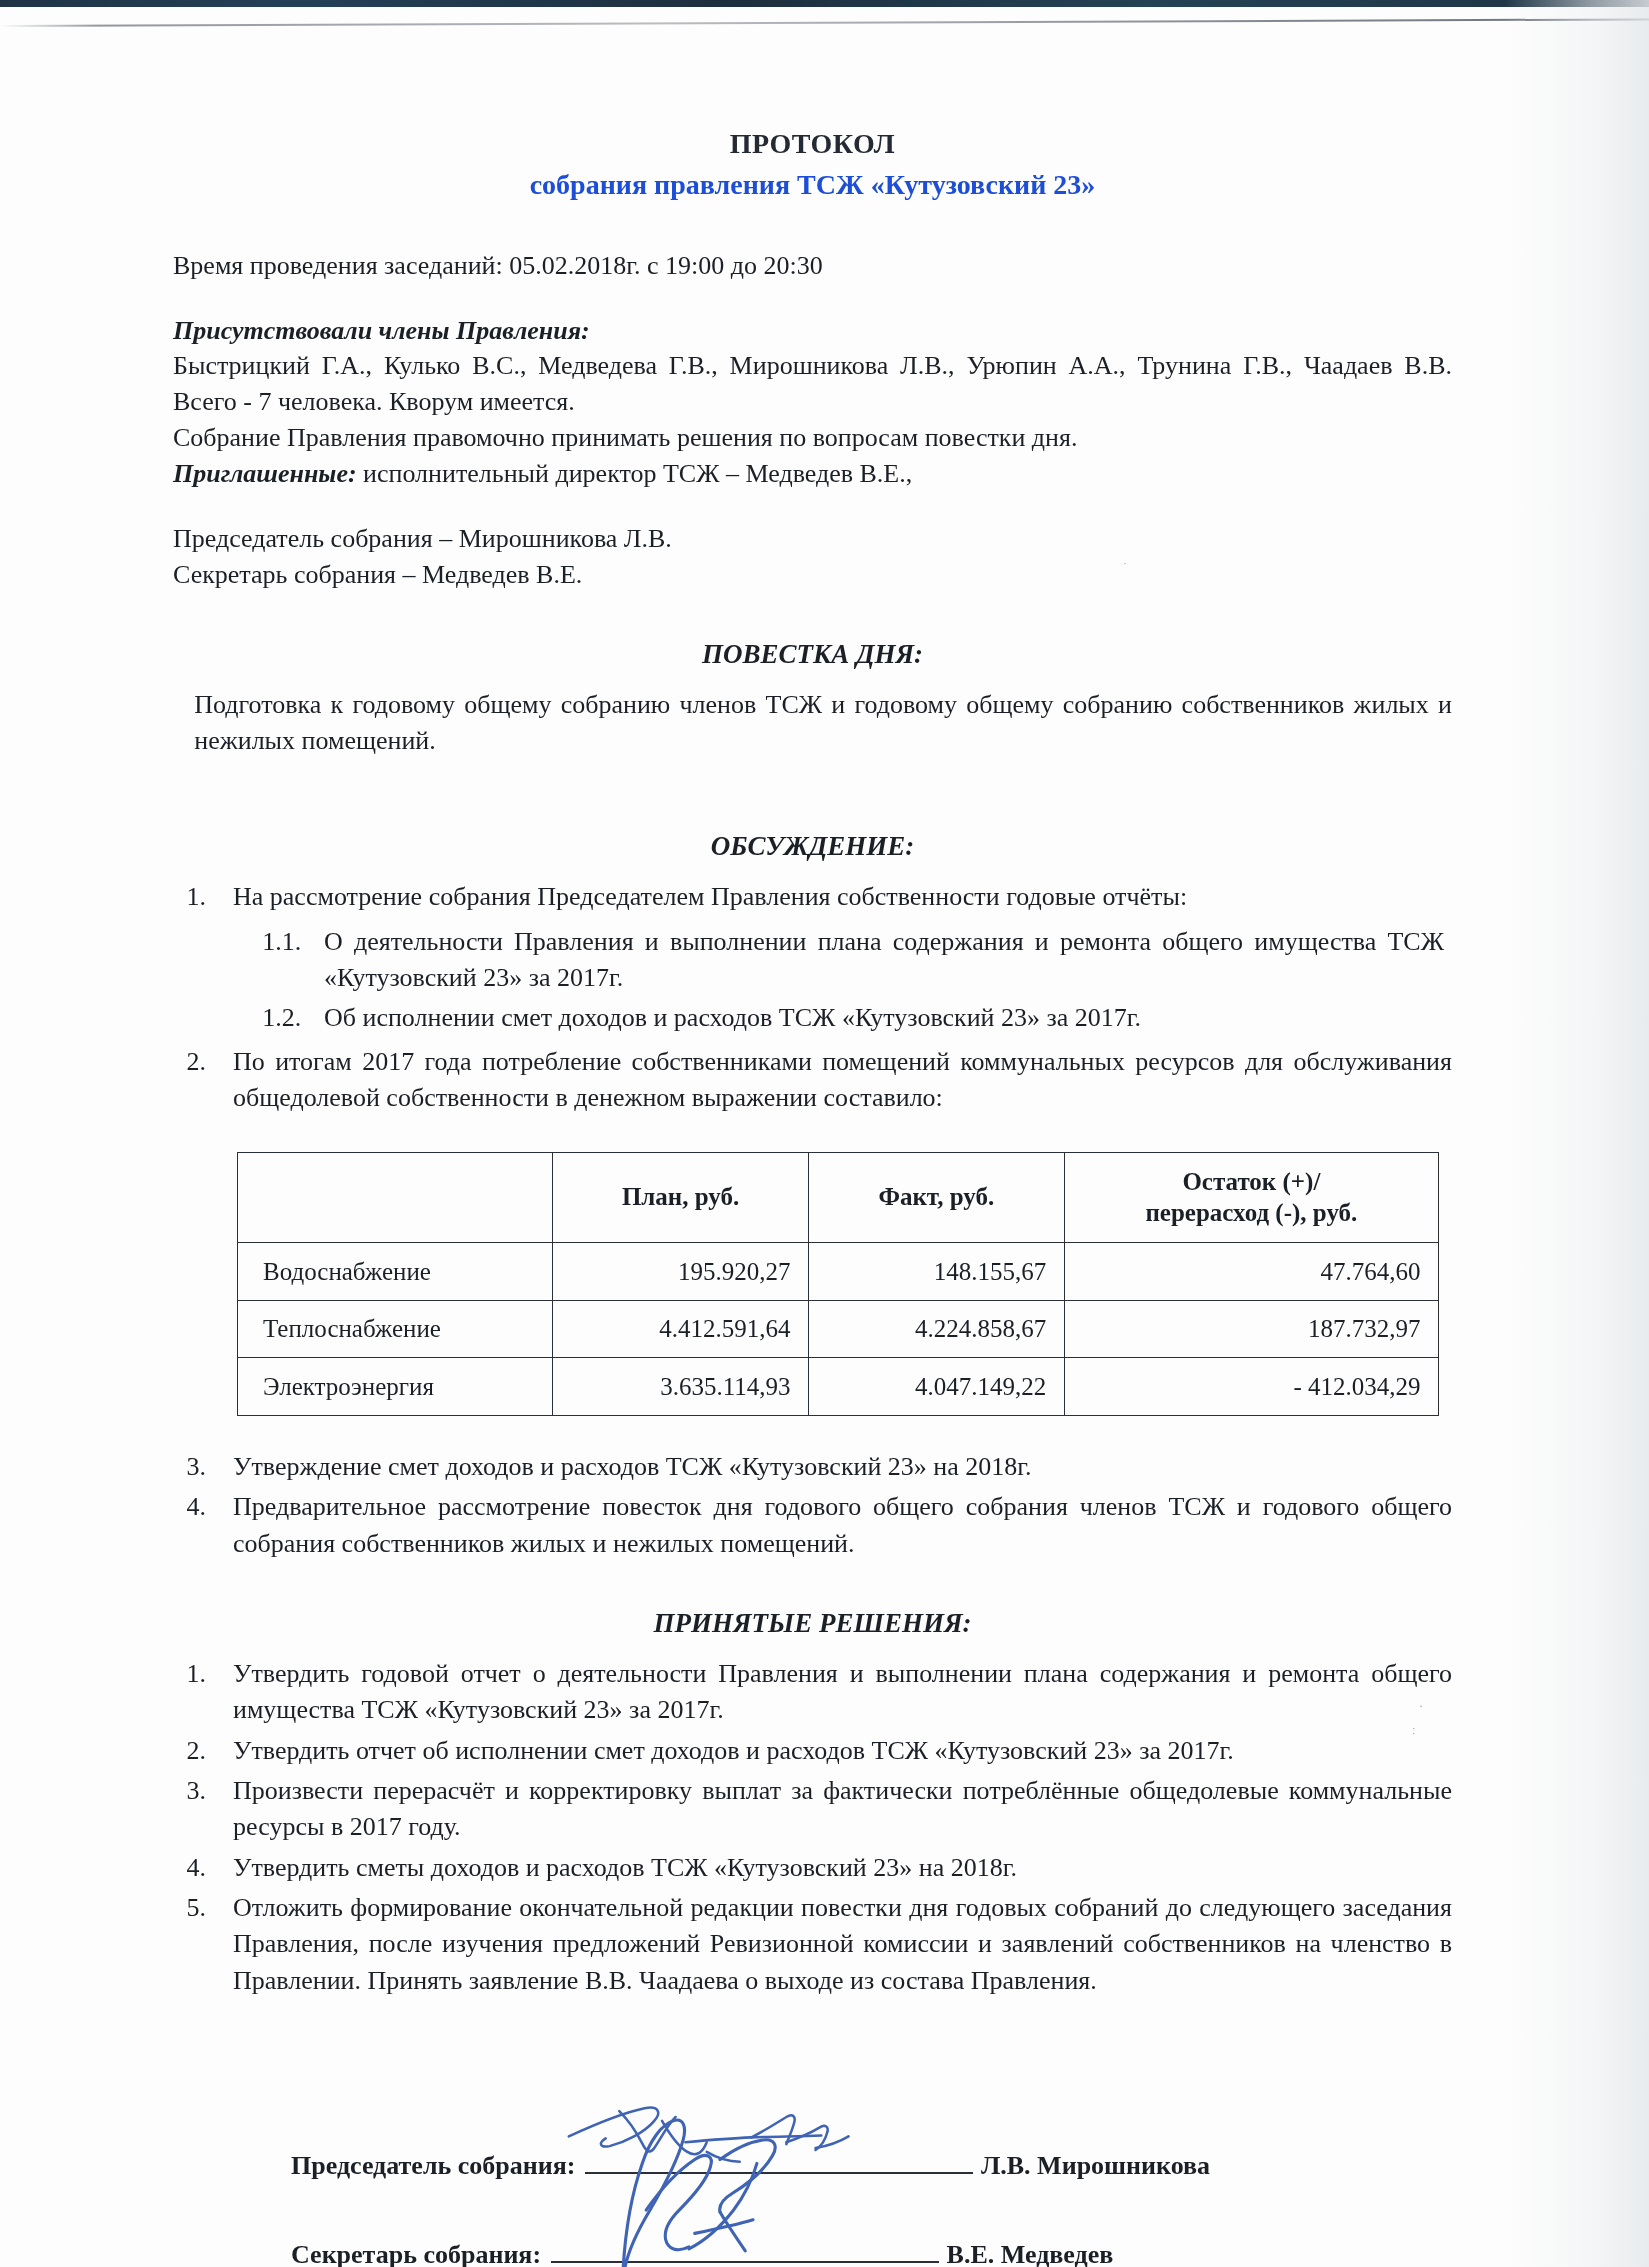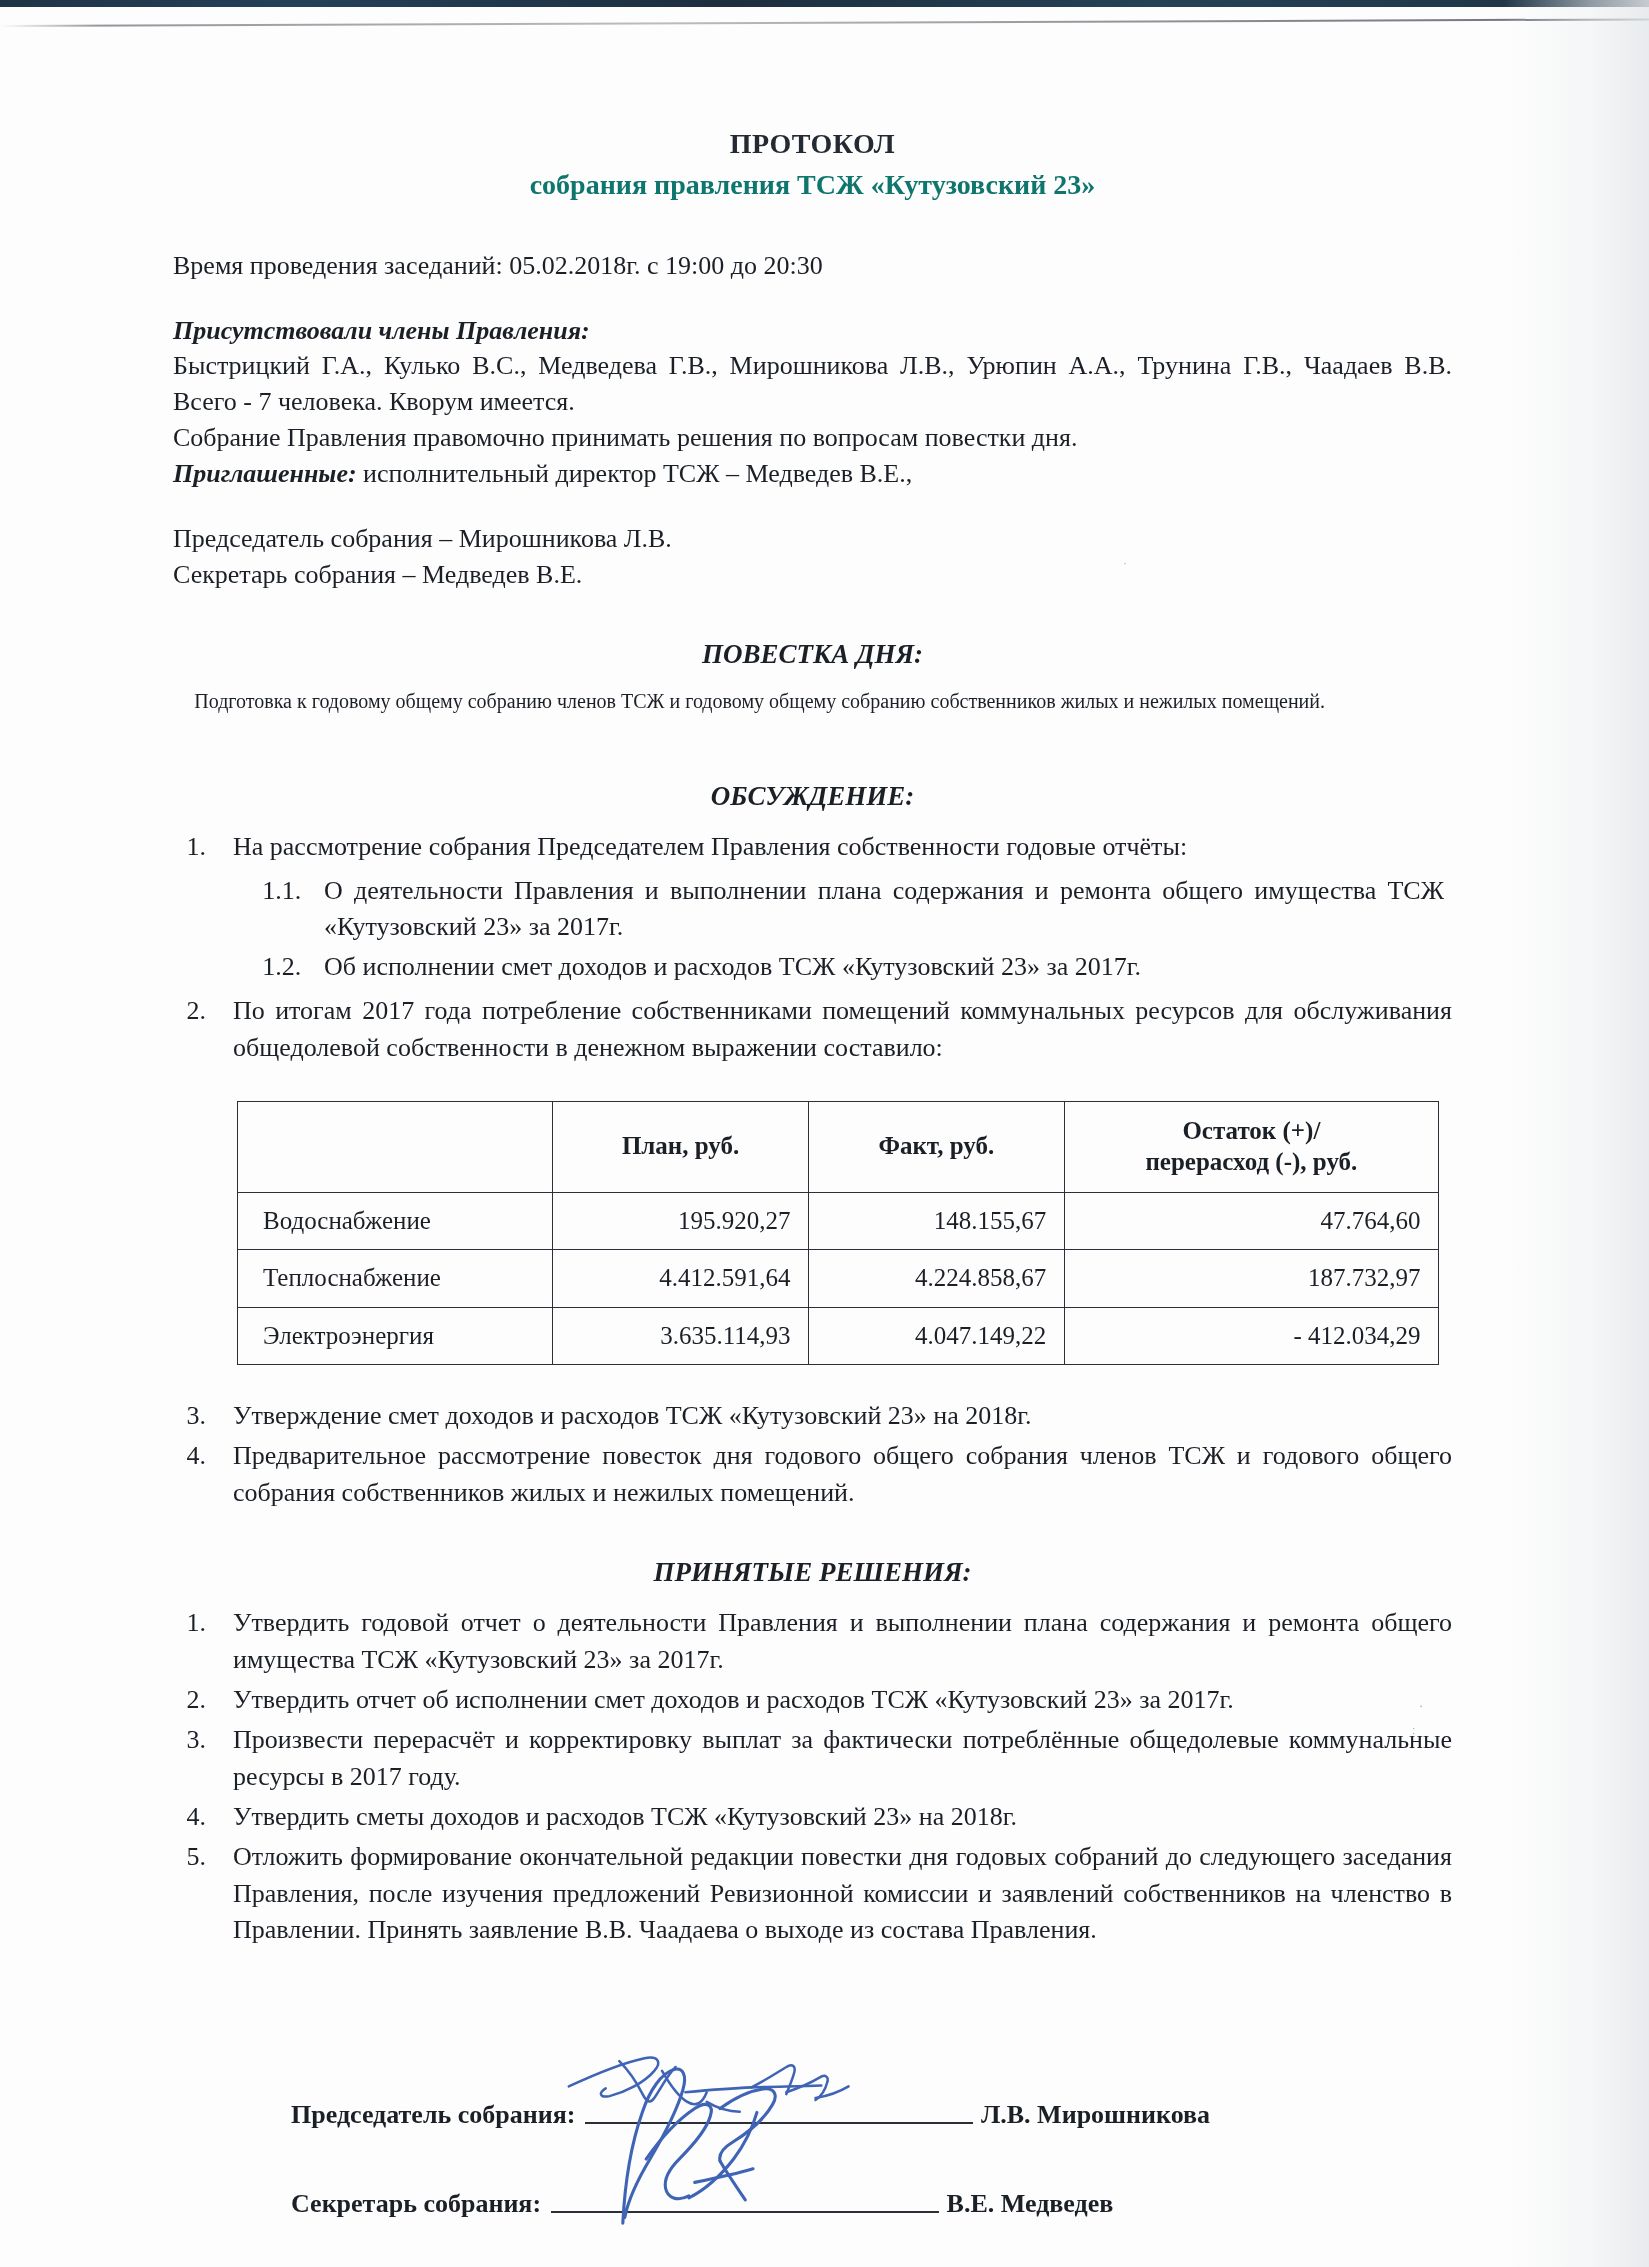--- a/index.html
+++ b/index.html
@@ -71,21 +71,21 @@
     margin: 0;
     padding-top: 128px;
     color: #242a33;
   }
   .doc-subtitle {
     text-align: center;
     font-weight: bold;
     font-size: 28px;
     margin: 0;
     padding-top: 8.7px;
-    color: #0f766e;
+    color: #1d4ed8;
   }
 
   p.line {
     font-size: 26px;
     line-height: 1.38;
     margin: 0;
   }
   .block-gap-lg { height: 47px; }
   .block-gap-md { height: 29px; }
 
@@ -138,21 +138,21 @@
     text-align: justify;
   }
   ol.sublist > li > .marker {
     position: absolute;
     left: 21.3px;
     top: 0;
     width: 68px;
     text-align: left;
   }
   .agenda-body {
-    font-size: 20px;
+    font-size: 26px;
     line-height: 1.40;
     text-align: justify;
     padding-left: 21.3px;
     margin-top: 5.8px;
   }
 
   
   .tbl-wrap {
     margin: 35px 0 0 64px;
     width: 1202px;

